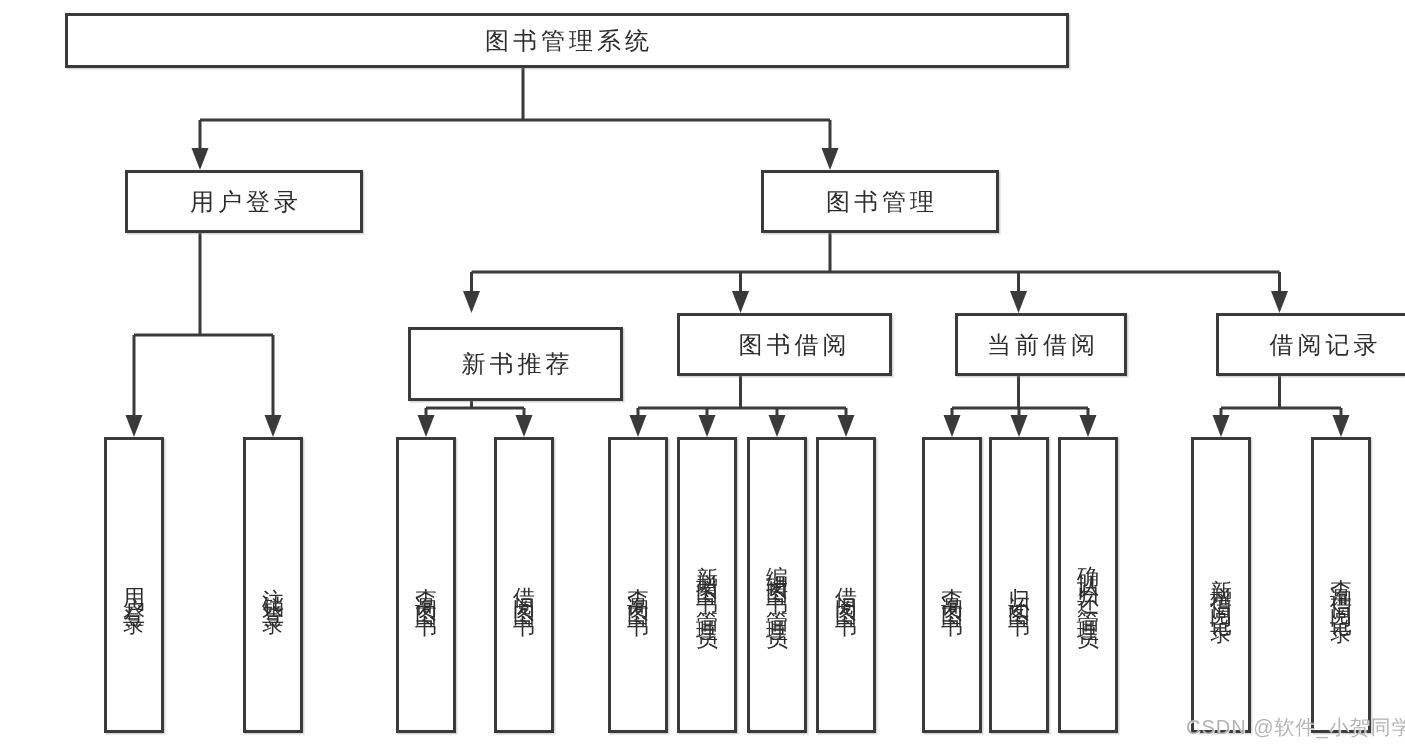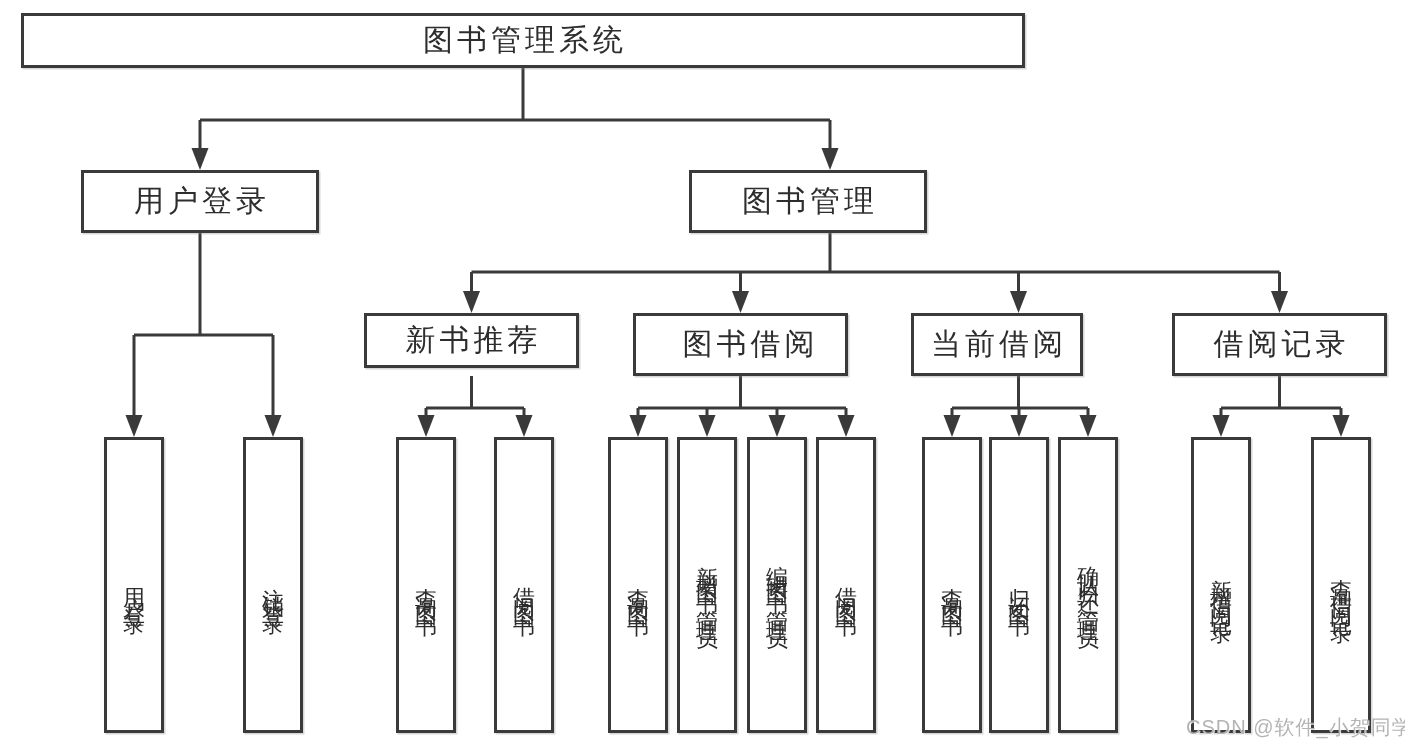--- a/index.html
+++ b/index.html
@@ -36,24 +36,25 @@
     border: 3px solid #3a3a3a;
     background: #ffffff;
     color: #2d2d2d;
     display: flex;
     align-items: center;
     justify-content: center;
     z-index: 2;
     box-shadow: 1.5px 1.5px 0 rgba(140,140,140,0.35);
   }
   .box.h {
-    font-size: 30px;
+    font-size: 24px;
     letter-spacing: 4px;
     text-indent: 4px;
     white-space: nowrap;
+    margin-left: 44px;
   }
   .box.v {
     writing-mode: vertical-rl;
     text-orientation: mixed;
     font-size: 22px;
     letter-spacing: 9px;
     line-height: 1;
     padding-top: 6px;
   }
   .watermark {
@@ -119,23 +120,23 @@
     <g>
       <path d="M1279.5,376 V408 M1221,408 H1341 M1221,408 V419 M1341,408 V419"></path>
       <polygon points="1212.5,415 1229.5,415 1221,437"></polygon>
       <polygon points="1332.5,415 1349.5,415 1341,437"></polygon>
     </g>
   </svg>
 
   <div class="box h" style="left:21px; top:13px; width:1004px; height:55px;">图书管理系统</div>
 
   <div class="box h" style="left:81px; top:170px; width:238px; height:63px;">用户登录</div>
-  <div class="box h" style="left:689px; top:170px; width:238px; height:63px;">图书管理</div>
+  <div class="box h" style="left:717px; top:170px; width:238px; height:63px;">图书管理</div>
 
-  <div class="box h" style="left:364px; top:313px; width:215px; height:55px;">新书推荐</div>
+  <div class="box h" style="left:364px; top:327px; width:215px; height:74px;">新书推荐</div>
   <div class="box h" style="left:633px; top:313px; width:215px; height:63px;padding-left:16px;">图书借阅</div>
   <div class="box h" style="left:911px; top:313px; width:172px; height:63px;">当前借阅</div>
   <div class="box h" style="left:1172px; top:313px; width:215px; height:63px;">借阅记录</div>
 
   <div class="box v" style="left:104px; top:437px; width:60px; height:296px;">用户登录</div>
   <div class="box v" style="left:243px; top:437px; width:60px; height:296px;">注销登录</div>
 
   <div class="box v" style="left:396px; top:437px; width:60px; height:296px;">查询图书</div>
   <div class="box v" style="left:494px; top:437px; width:60px; height:296px;">借阅图书</div>
 

